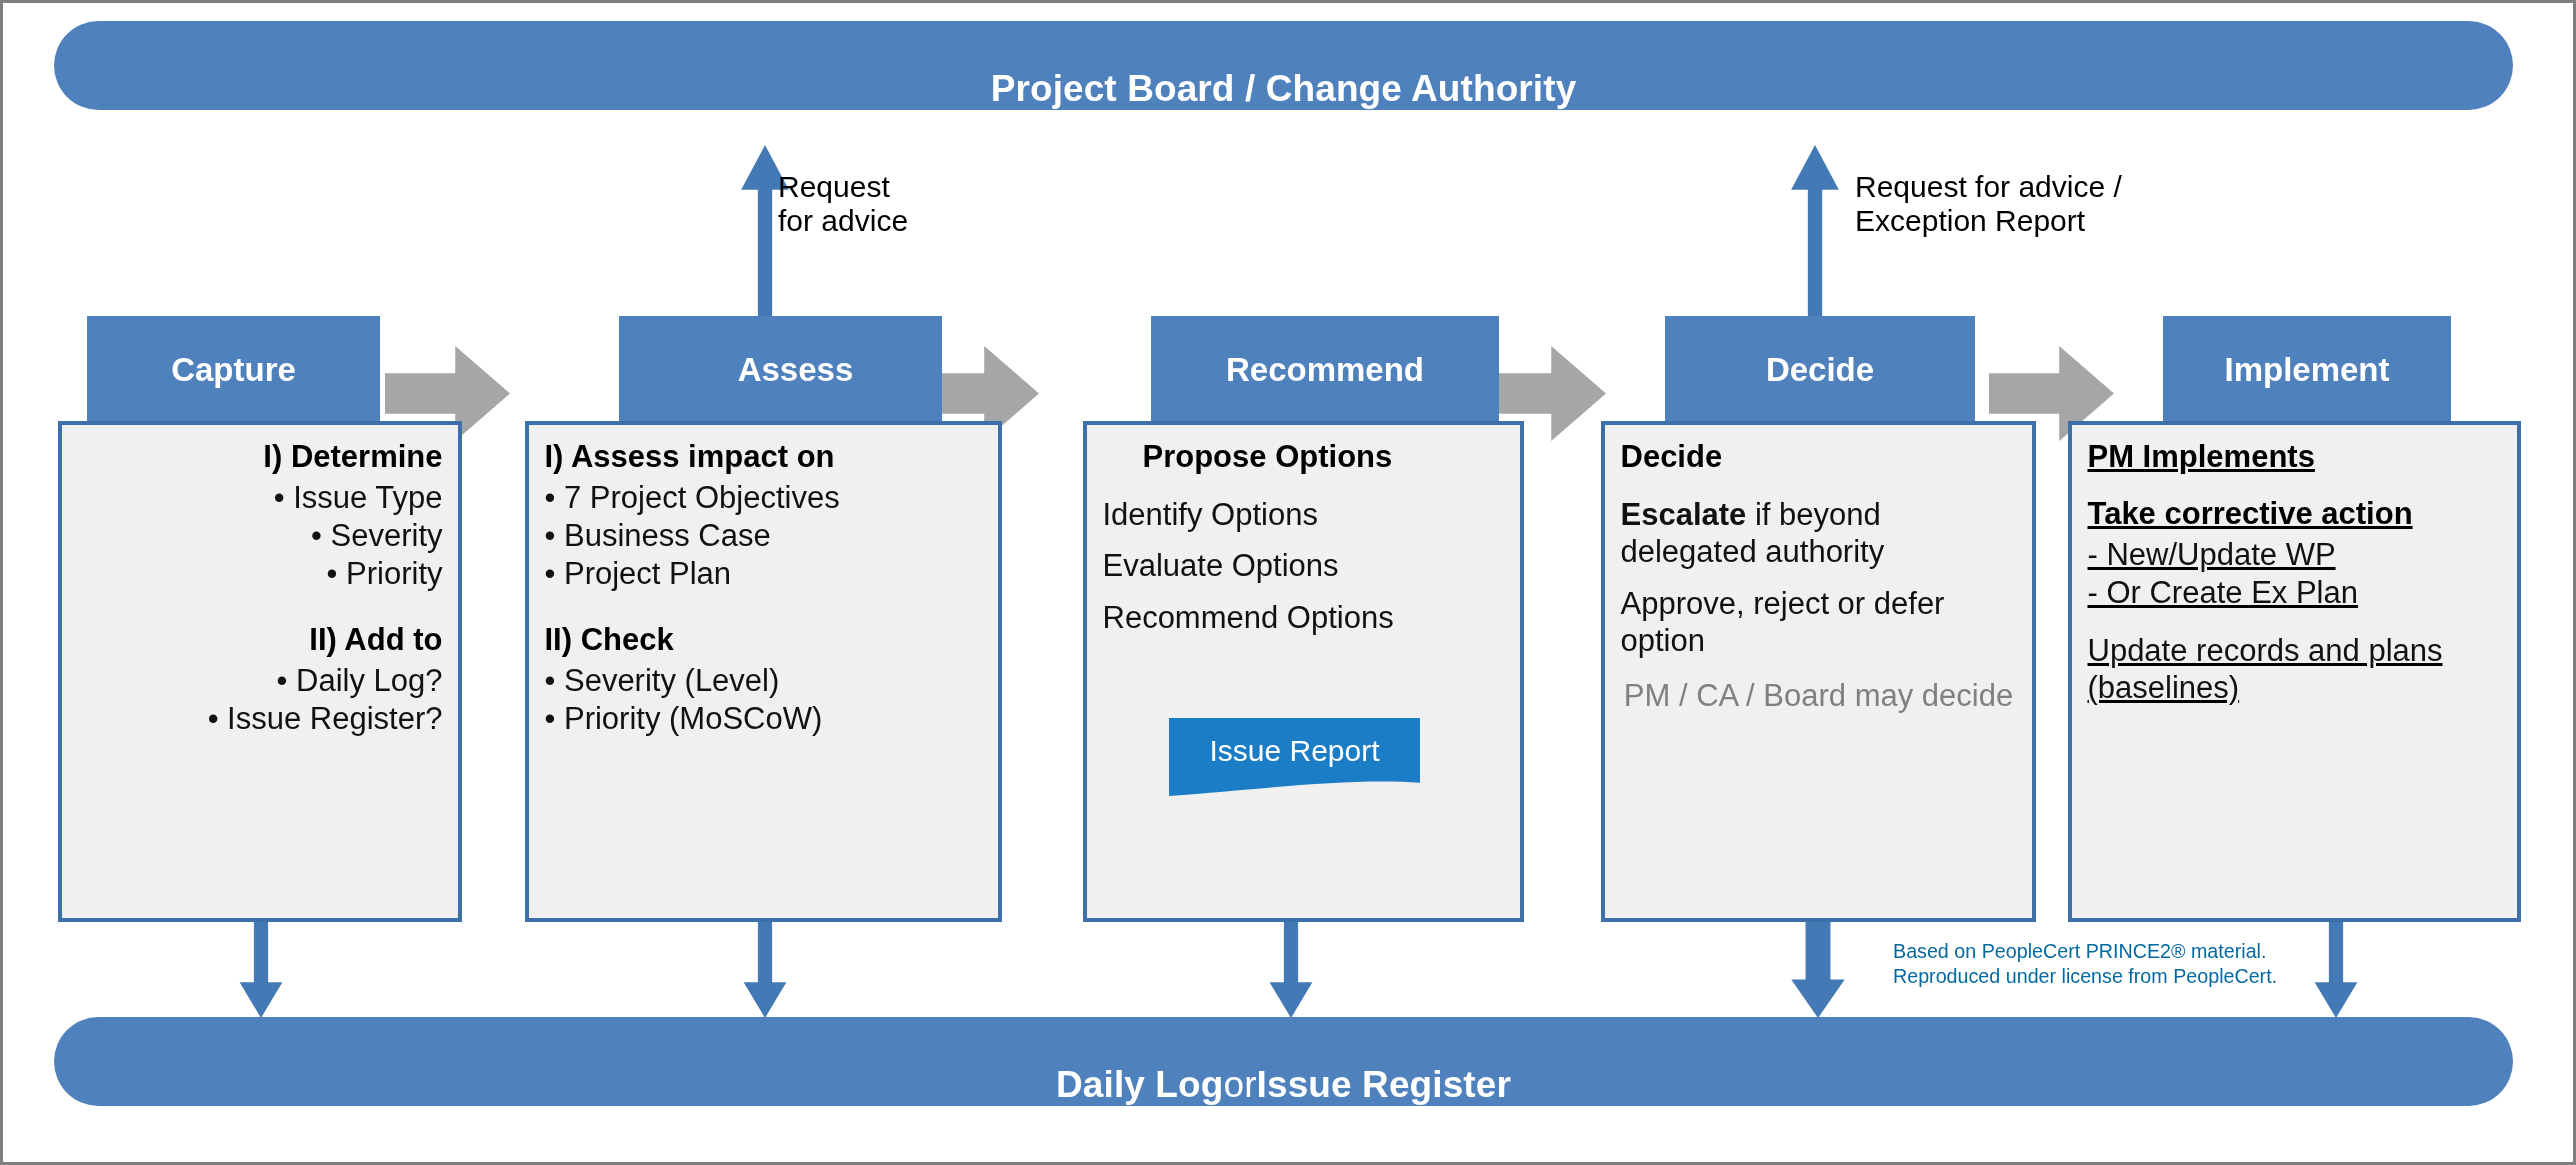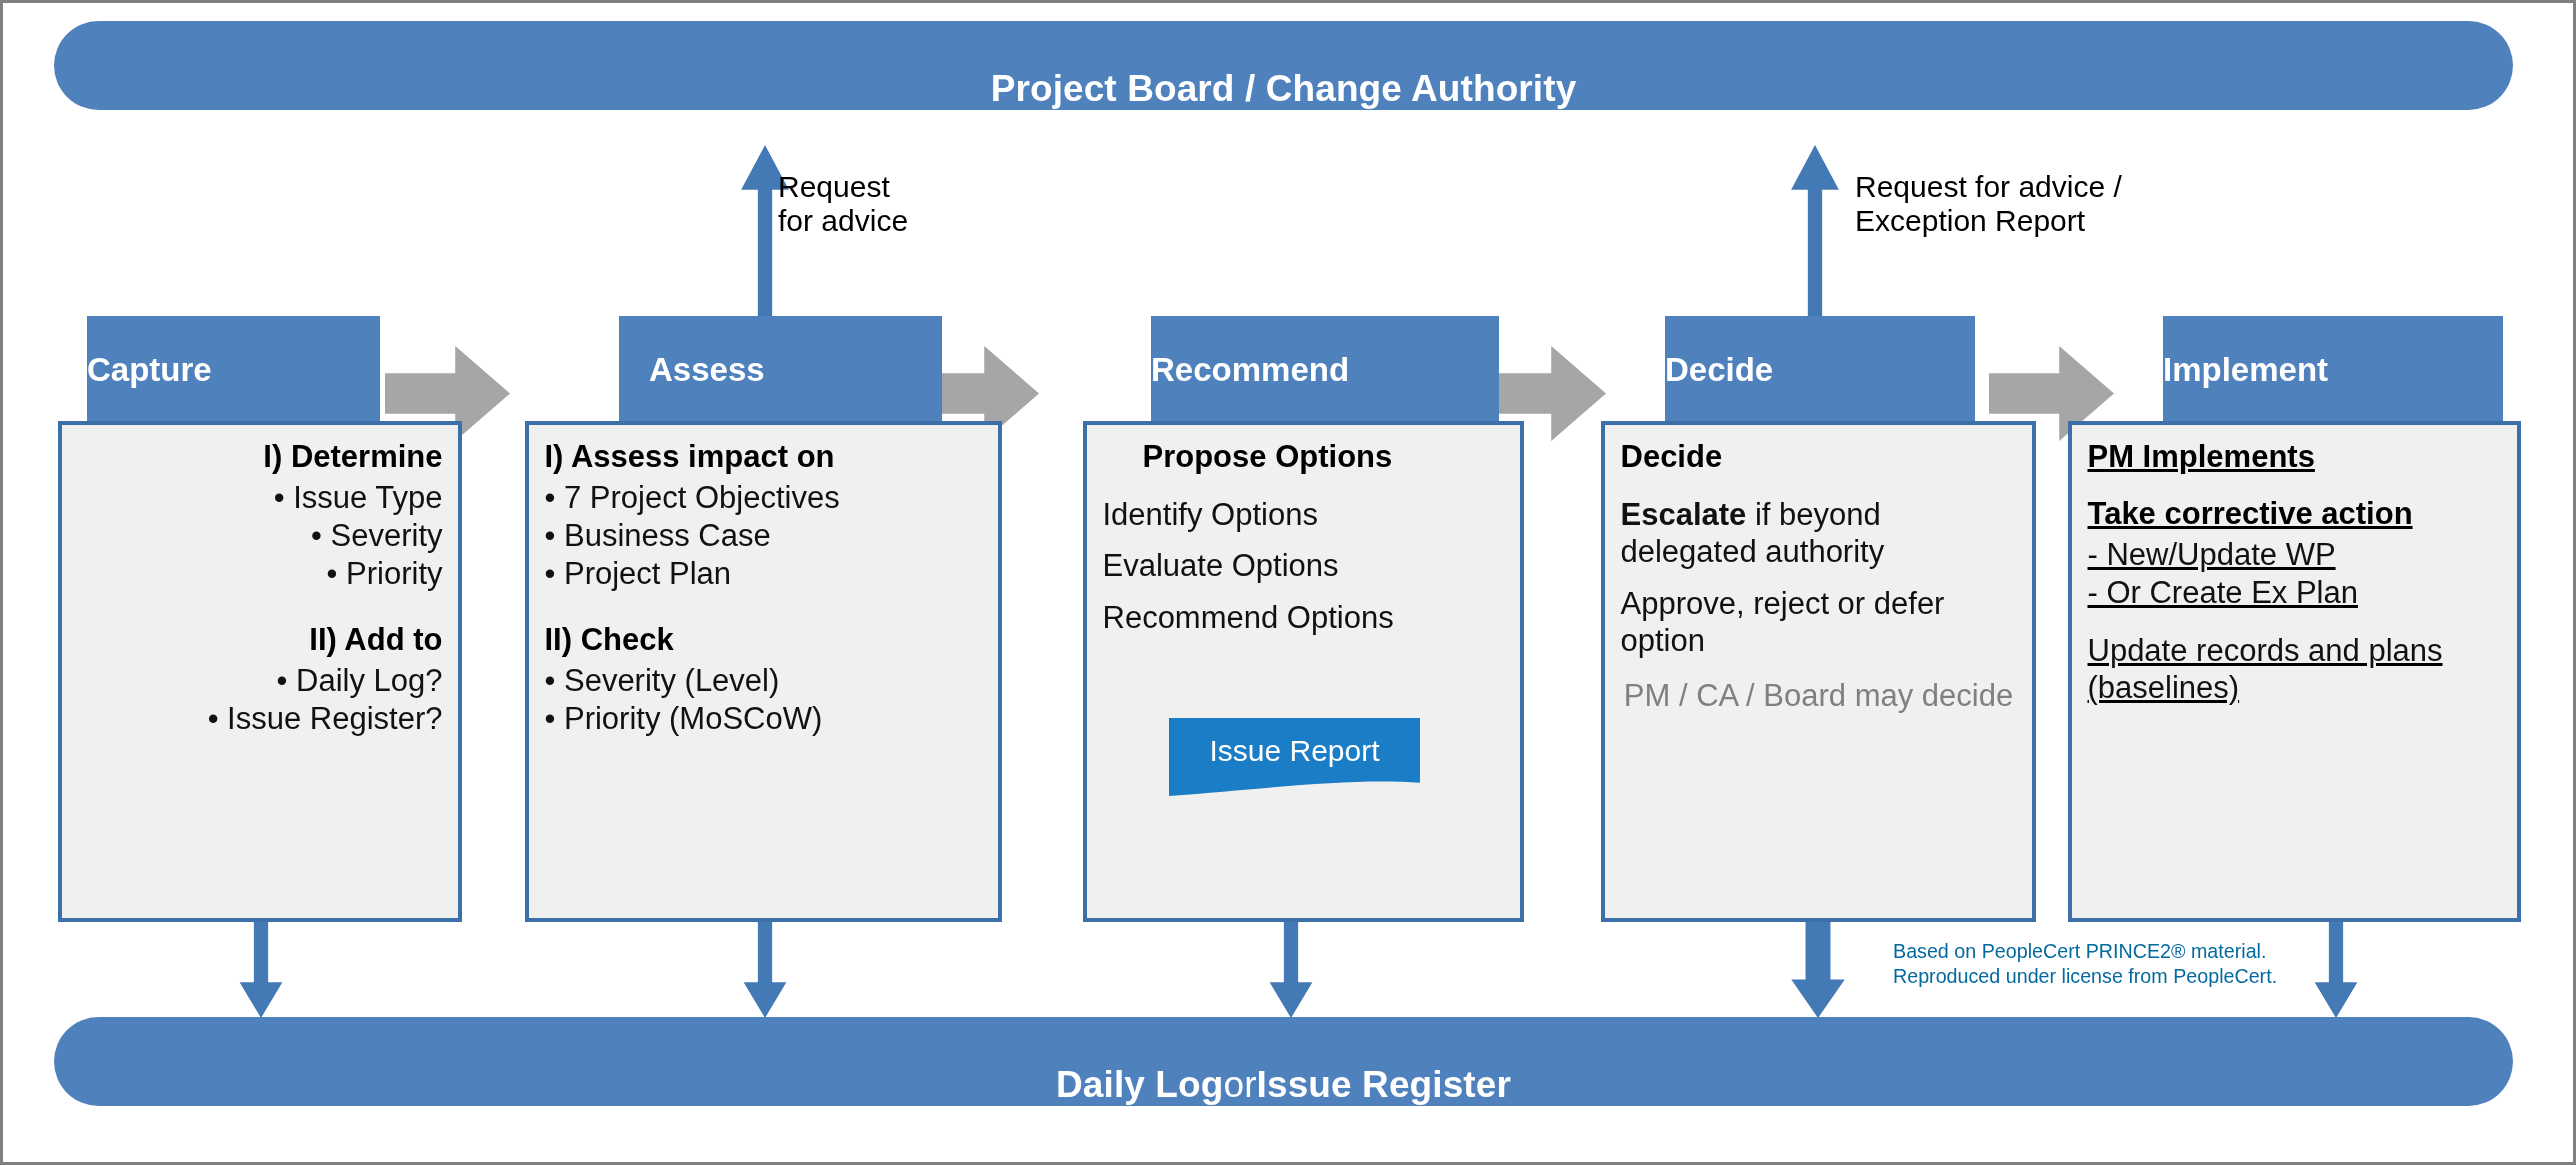--- a/index.html
+++ b/index.html
@@ -40,20 +40,21 @@
 
   
   .stage-header {
     position: absolute;
     background: #4F81BD;
     color: #ffffff;
     font-size: 33px;
     font-weight: bold;
     display: flex;
     align-items: center;
+    justify-content: center;
     white-space: nowrap;
     top: 313px;
     height: 107px;
     z-index: 3;
   }
 
   
   .stage-box {
     position: absolute;
     top: 418px;
@@ -193,21 +194,21 @@
   </div>
   <div class="stage-header" style="left:616px; width:293px;padding-left:30px;">
     <span>Assess</span>
   </div>
   <div class="stage-header" style="left:1148px; width:348px;">
     <span>Recommend</span>
   </div>
   <div class="stage-header" style="left:1662px; width:310px;">
     <span>Decide</span>
   </div>
-  <div class="stage-header" style="left:2160px; width:340px;">
+  <div class="stage-header" style="left:2160px; width:288px;">
     <span>Implement</span>
   </div>
 
   <div class="stage-box" style="left:55px; width:404px;text-align:right;">
     <div class="ttl">I) Determine</div>
     <div class="li">• Issue Type</div>
     <div class="li">• Severity</div>
     <div class="li">• Priority</div>
     <div class="spacer"></div>
     <div class="ttl">II) Add to</div>

